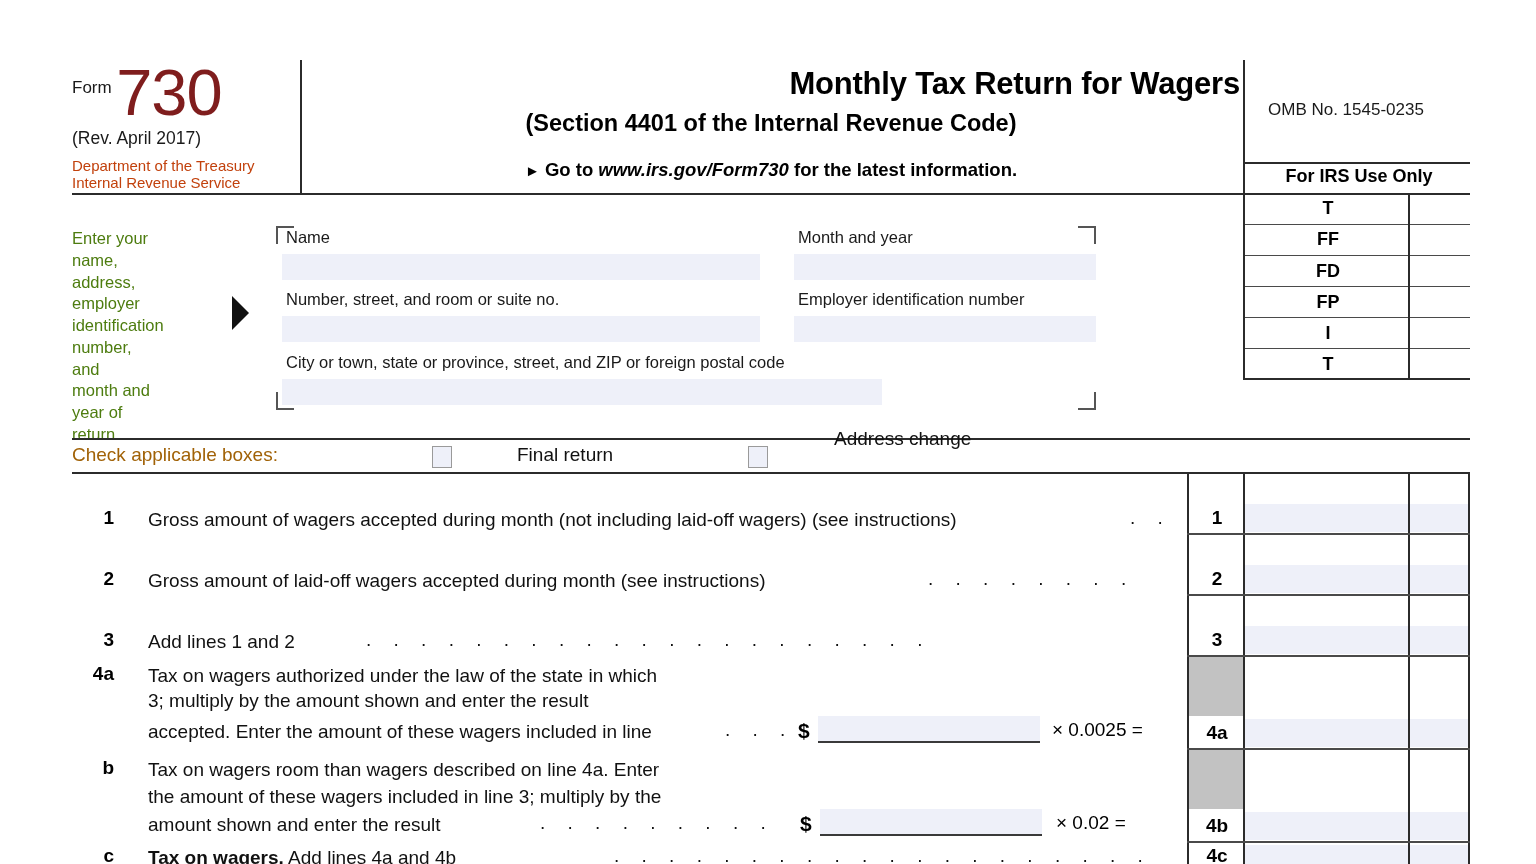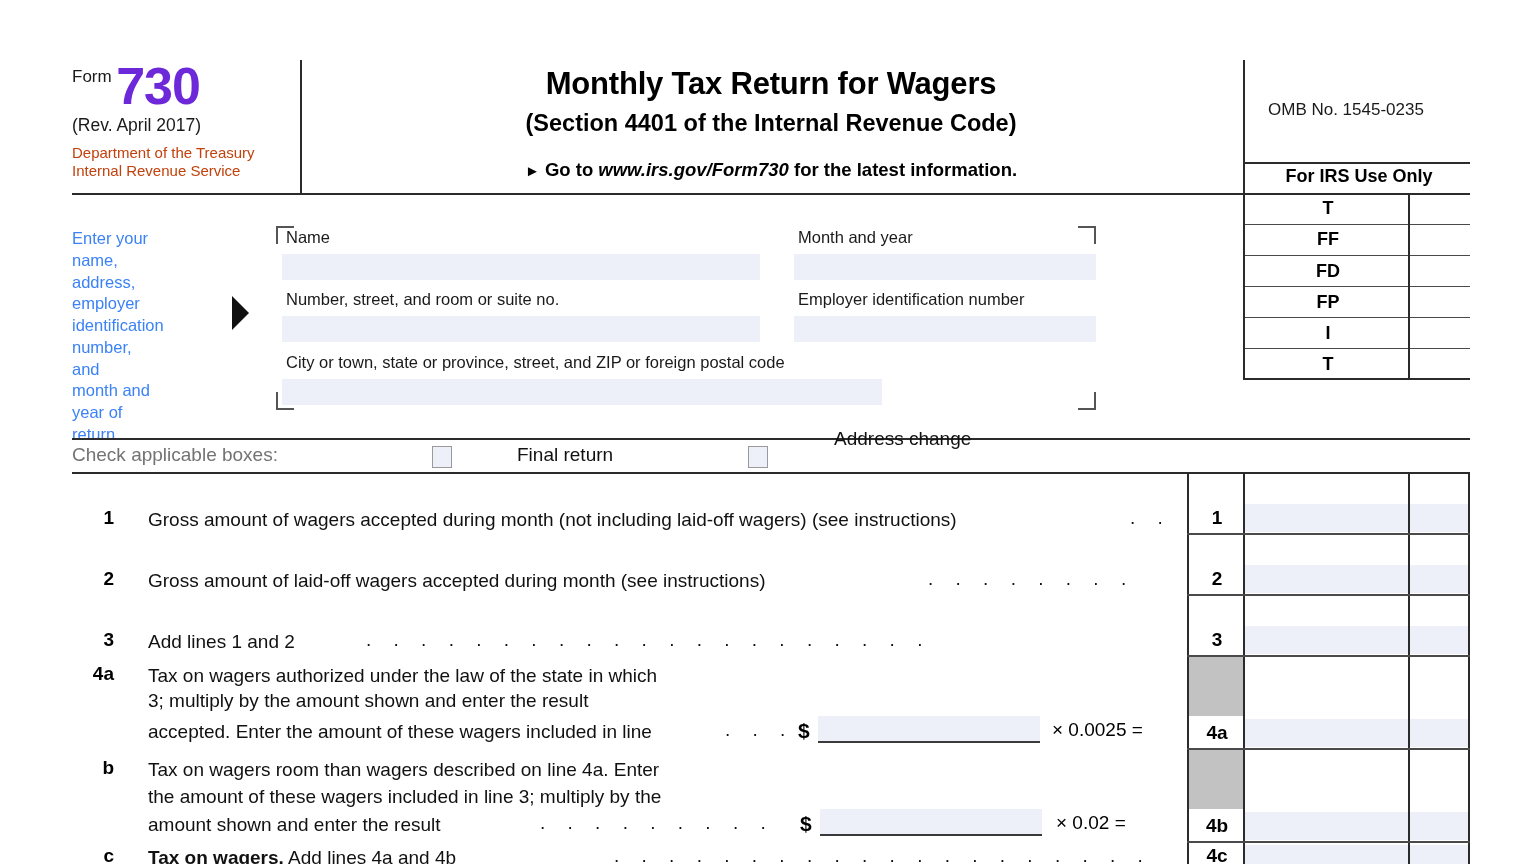--- a/index.html
+++ b/index.html
@@ -37,26 +37,26 @@
 
   
   #hdr-left { position: absolute; left: 72px; top: 62px; width: 220px; }
   .form-word {
     font-size: 17px;
     color: #1a1a1a;
     display: inline-block;
     vertical-align: 22px;
   }
   .form-num {
-    font-size: 52px;
-    font-weight: bold;
+    font-size: 65px;
+    font-weight: normal;
     letter-spacing: -1px;
     display: inline-block;
     line-height: 0.95;
-    color: #6d28d9;
+    color: #7f1d1d;
   }
   .rev {
     font-size: 17.5px;
     margin-top: 4px;
     color: #1a1a1a;
   }
   .dept {
     font-size: 15px;
     line-height: 1.18;
     margin-top: 8px;
@@ -68,20 +68,21 @@
     position: absolute;
     left: 302px;
     top: 66px;
     width: 938px;
     text-align: center;
   }
   .title-main {
     font-size: 31px;
     font-weight: bold;
     letter-spacing: -0.2px;
+    text-align: right;
   }
   .title-sub {
     font-size: 23.5px;
     font-weight: bold;
     margin-top: 8px;
   }
   .goto {
     font-size: 18.5px;
     font-weight: bold;
     margin-top: 22px;
@@ -116,21 +117,21 @@
   }
 
   
   #addr-label {
     position: absolute;
     left: 72px;
     top: 228px;
     width: 150px;
     font-size: 16.5px;
     line-height: 1.32;
-    color: #3b82f6;
+    color: #4d7c0f;
   }
   #addr-arrow {
     position: absolute;
     left: 232px;
     top: 296px;
     width: 0; height: 0;
     border-top: 17px solid transparent;
     border-bottom: 17px solid transparent;
     border-left: 17px solid #111;
   }
@@ -145,21 +146,21 @@
     border-style: solid;
     width: 16px; height: 16px;
   }
 
   
   #chk-row {
     position: absolute;
     left: 72px;
     top: 444px;
     font-size: 19px;
-    color: #737373;
+    color: #a16207;
   }
   .cbox {
     position: absolute;
     width: 20px; height: 22px;
     background: #eef0f9;
     border: 1px solid #9a9a9a;
     box-sizing: border-box;
   }
   .cbox-label {
     position: absolute;

